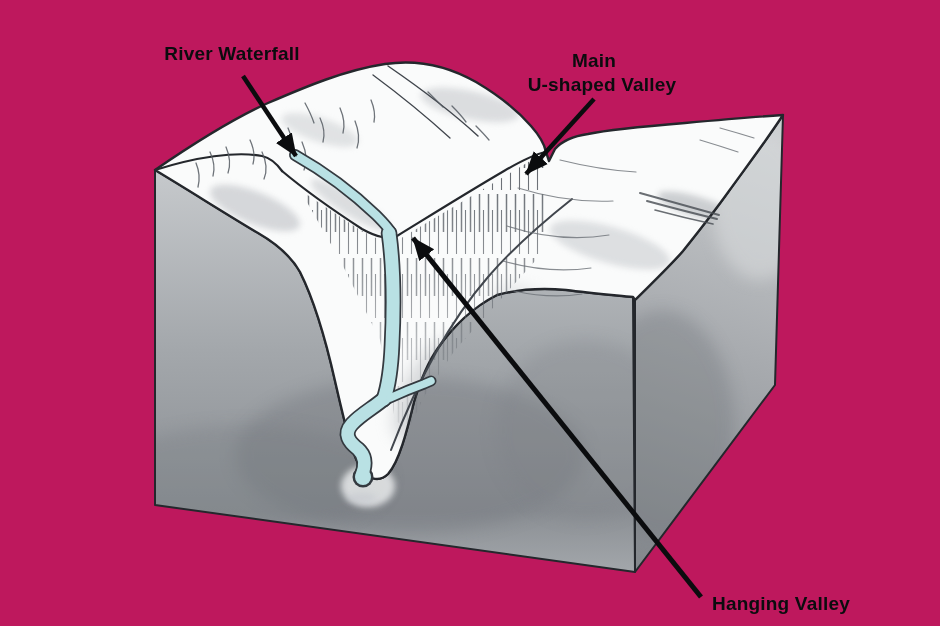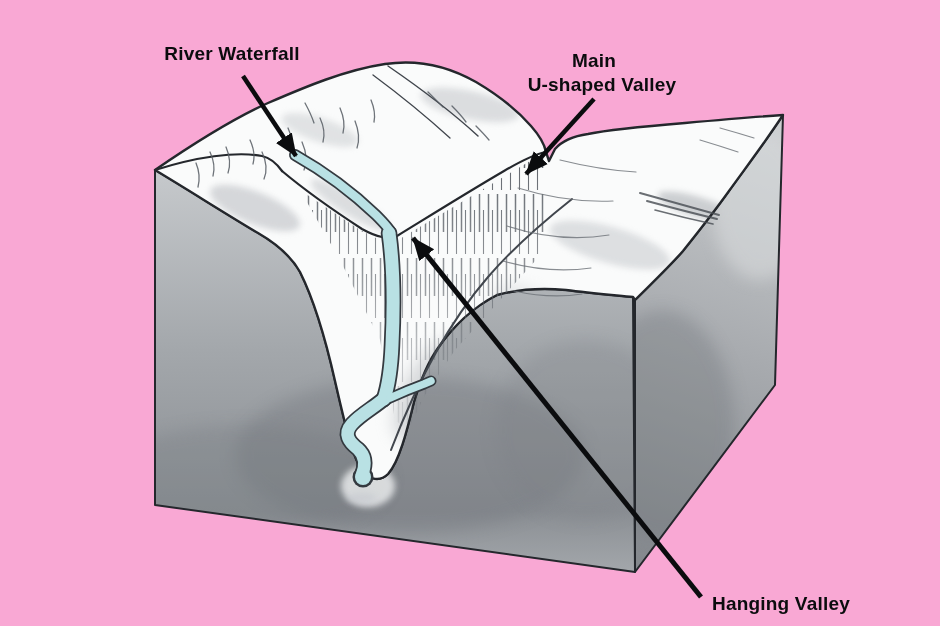--- a/index.html
+++ b/index.html
@@ -1,16 +1,16 @@
 <!DOCTYPE html>
 <html><head>
 <meta charset="utf-8">
 <style>
   html,body{margin:0;padding:0;background:#fff;}
-  .stage{position:relative;width:940px;height:626px;background:#f9a8d4;overflow:hidden;
+  .stage{position:relative;width:940px;height:626px;background:#be185d;overflow:hidden;
          font-family:"Liberation Sans",sans-serif;}
   svg{display:block;}
   text.lbl{font-family:"Liberation Sans",sans-serif;font-weight:bold;font-size:19px;
            letter-spacing:.2px;}
 </style>
 </head>
 <body>
 
 <div class="stage">
 <svg width="940" height="626" viewBox="0 0 940 626">

